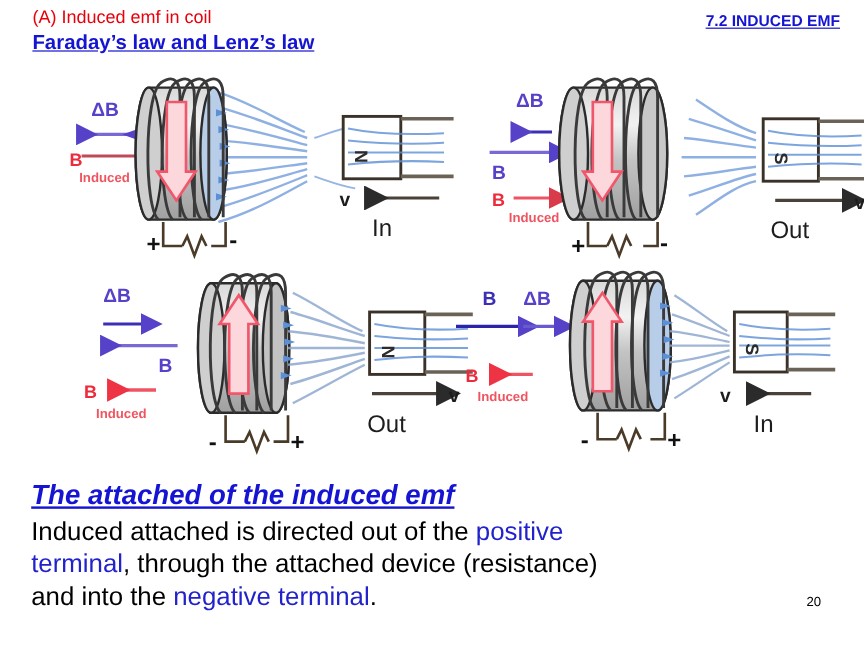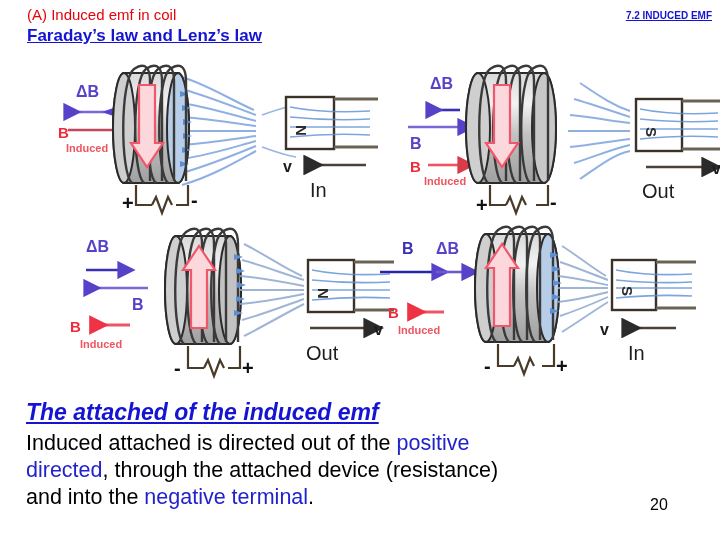--- a/index.html
+++ b/index.html
@@ -19,22 +19,22 @@
     color:#e8000a; font-size:15px;
     white-space:nowrap;
   }
   #slide-subtitle {
     position:absolute; left:27px; top:26px;
     color:#1414d2; font-size:17px; font-weight:bold;
     text-decoration:underline;
     white-space:nowrap;
   }
   #section-label {
-    position:absolute; right:8px; top:10px;
-    color:#1414d2; font-size:10px; font-weight:bold;
+    position:absolute; right:20px; top:10px;
+    color:#1414d2; font-size:13px; font-weight:bold;
     text-decoration:underline;
     white-space:nowrap;
   }
 
   
   #figure-grid {
     position:absolute; left:0; top:55px;
     width:636px; height:330px;
   }
   .panel {
@@ -58,22 +58,22 @@
     line-height:28px;
     white-space:nowrap;
   }
   #conclusion-body {
     margin-top:4px;
     color:#000000; font-size:21.5px;
     line-height:27px;
   }
   .hl { color:#2222cc; }
   #page-number {
-    position:absolute; left:650px; top:496px;
-    color:#000000; font-size:16px;
+    position:absolute; left:672px; top:496px;
+    color:#000000; font-size:11px;
   }
 </style>
 </head>
 <body>
 
 <div id="slide-title">(A) Induced emf in coil</div>
 <div id="slide-subtitle">Faraday’s law and Lenz’s law</div>
 <div id="section-label">7.2 INDUCED EMF</div>
 
 <div id="figure-grid">
@@ -404,16 +404,16 @@
       <line x1="298" y1="108" x2="246" y2="108" stroke="#4a4238" stroke-width="2.6" marker-end="url(#mkDarkL)"></line>
       <text x="222" y="115" font-size="16" font-weight="bold" fill="#1d1d1d" font-family="Liberation Sans, sans-serif">v</text>
       <text x="250" y="140" font-size="20" fill="#1d1d1d" font-family="Liberation Sans, sans-serif">In</text>
     </svg>
   </div>
 
 </div>
 
 <div id="conclusion">
   <div id="polarity-heading">The attached of the induced emf</div>
-  <div id="conclusion-body"><span>Induced attached is directed out of the </span><span class="hl">positive</span><br><span class="hl">directed</span><span>, through the attached device (resistance)</span><br><span>and into the </span><span class="hl">negative terminal</span><span>.</span></div>
+  <div id="conclusion-body"><span>Induced attached is directed out of the </span><span class="hl">positive</span><br><span class="hl">terminal</span><span>, through the attached device (resistance)</span><br><span>and into the </span><span class="hl">negative terminal</span><span>.</span></div>
 </div>
 
 <div id="page-number">20</div>
 
 </body></html>

